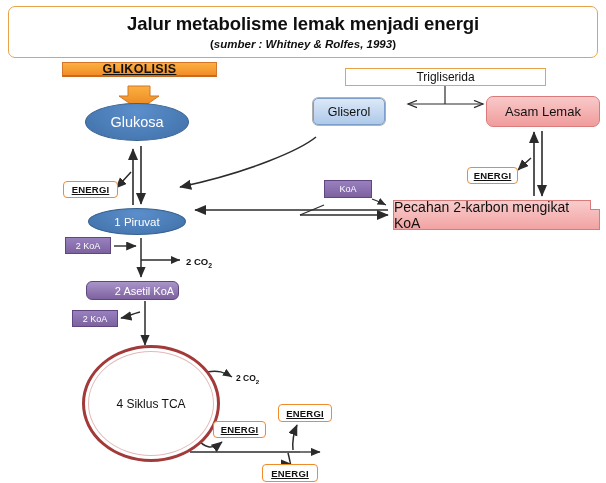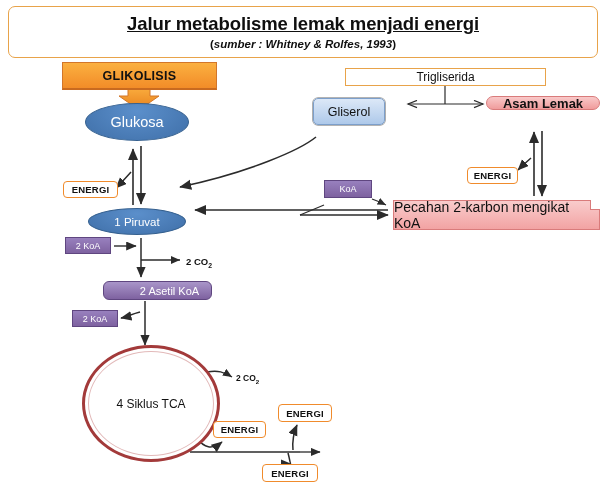--- a/index.html
+++ b/index.html
@@ -20,35 +20,35 @@
 
   
   .title-box {
     position:absolute; left:8px; top:6px; width:590px; height:52px;
     border:1.6px solid #E8A34A; border-radius:7px;
     background:#ffffff;
     display:flex; flex-direction:column; align-items:center; justify-content:center;
   }
   .title-main {
     font-size:18.5px; font-weight:bold; color:#0f0f0f;
-    letter-spacing:-0.1px; line-height:1.1;text-decoration:underline;
+    letter-spacing:-0.1px; line-height:1.1;
   }
   .title-sub {
     font-size:11.5px; font-weight:bold; color:#0f0f0f; margin-top:3px;
   }
   .title-sub i { font-style:italic; }
 
   
   .banner {
-    position:absolute; left:62px; top:62px; width:155px; height:28px;
+    position:absolute; left:62px; top:62px; width:155px; height:15px;
     background:linear-gradient(#FBB040,#F28C28);
     border:1px solid #D2762A;
     border-bottom:2.5px solid #C96A1F;
     display:flex; align-items:center; justify-content:center;
-    color:#111; font-size:12.5px; font-weight:bold; letter-spacing:0.3px;
+    color:#111; font-size:12.5px; font-weight:bold; letter-spacing:0.3px;text-decoration:underline;
   }
 
   
   .ellipse {
     position:absolute;
     background:radial-gradient(ellipse at 50% 20%, #5B8FCB, #3F6FA8);
     border:1px solid #35608F; border-radius:50%;
     display:flex; align-items:center; justify-content:center;
     color:#ffffff; font-weight:normal;
   }
@@ -61,28 +61,28 @@
     background:linear-gradient(#9880BE,#7E62A0);
     border:1px solid #5F4680;
     display:flex; align-items:center; justify-content:center;
     color:#ffffff; font-size:9px;
   }
   .purple.rounded { border-radius:6px; font-size:11px;
     background:linear-gradient(#A995C9,#7E62A0); }
   #koa-top   { left:324px; top:180px; width:48px; height:18px; }
   #koa-left1 { left:65px;  top:237px; width:46px; height:17px; }
   #koa-left2 { left:72px;  top:310px; width:46px; height:17px; }
-  #asetil    { left:103px; top:281px; width:109px; height:19px;padding-left:24px; }
+  #asetil    { left:86px; top:281px; width:93px; height:19px;padding-left:24px; }
 
   
   .energi {
     position:absolute;
     background:#ffffff; border:1.5px solid #F08B2C; border-radius:4px;
     display:flex; align-items:center; justify-content:center;
-    color:#111; font-size:9.5px; font-weight:bold; letter-spacing:0.2px;
+    color:#111; font-size:9.5px; font-weight:bold; letter-spacing:0.2px;text-decoration:underline;
   }
   #energi-1 { left:63px;  top:181px; width:55px; height:17px; }
   #energi-2 { left:467px; top:167px; width:51px; height:17px; }
   #energi-3 { left:213px; top:421px; width:53px; height:17px; }
   #energi-4 { left:278px; top:404px; width:54px; height:18px; }
   #energi-5 { left:262px; top:464px; width:56px; height:18px; }
 
   
   #trigliserida {
     position:absolute; left:345px; top:68px; width:201px; height:18px;
@@ -96,25 +96,25 @@
     position:absolute; left:313px; top:98px; width:72px; height:27px;
     background:linear-gradient(#DCE8F7,#AEC9EA);
     border:1.3px solid #7C9FCB; border-radius:5px;
     box-shadow:0 0 0 0.8px #9a9a9a;
     display:flex; align-items:center; justify-content:center;
     color:#111; font-size:12.5px;
   }
 
   
   #asam-lemak {
-    position:absolute; left:486px; top:96px; width:114px; height:14px;
+    position:absolute; left:486px; top:96px; width:114px; height:31px;
     background:linear-gradient(#F9C9C9,#F09C9C);
     border:1.3px solid #D97B7B; border-radius:7px;
     display:flex; align-items:center; justify-content:center;
-    color:#111; font-size:13px; font-weight:bold;
+    color:#111; font-size:13px; font-weight:normal;
   }
 
   
   #pecahan {
     position:absolute; left:393px; top:200px; width:207px; height:30px;
     background:linear-gradient(#F9CCCC,#F2A3A3);
     border:1.2px solid #D97B7B;
     display:flex; align-items:center; justify-content:center;
     color:#111; font-size:14px;
   }

